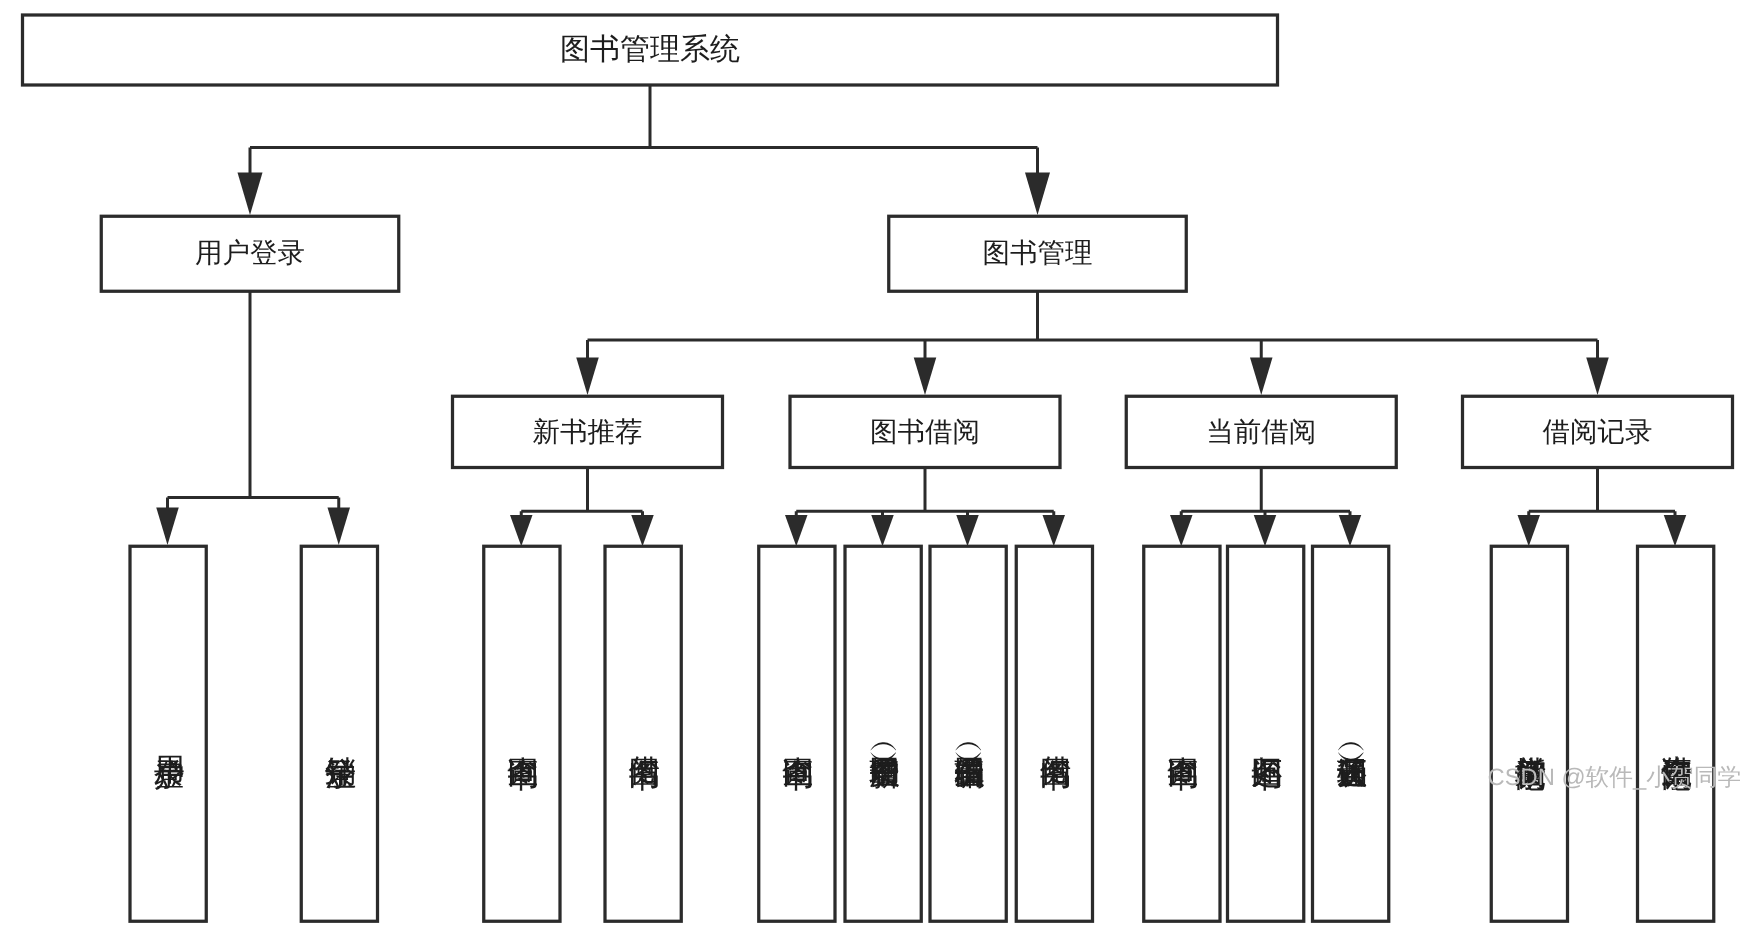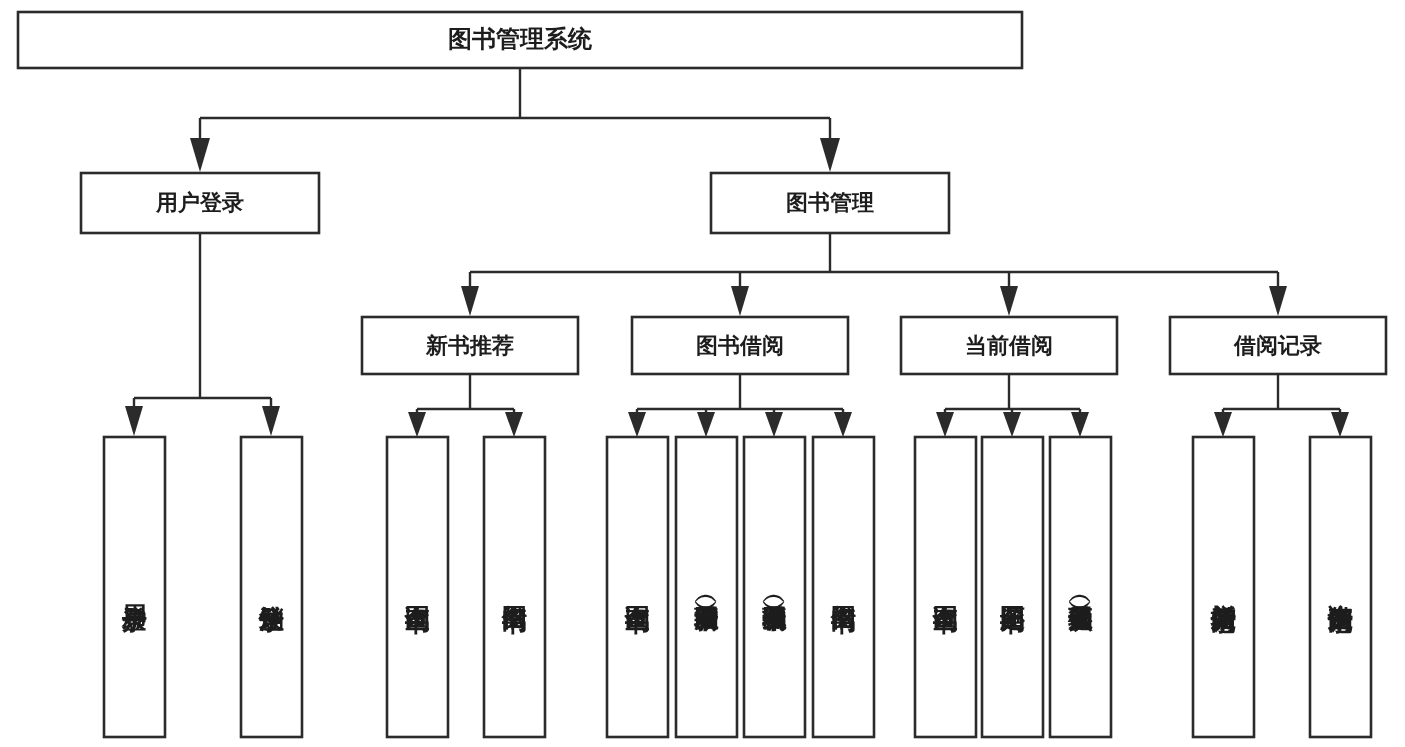--- a/index.html
+++ b/index.html
@@ -10,21 +10,20 @@
   body {
     width: 1405px;
     height: 747px;
     font-family: "Liberation Sans", "DejaVu Sans", sans-serif;
     overflow: hidden;
   }
   #diagram-root {
     position: relative;
     width: 1405px;
     height: 641px;
-    font-weight: bold;
   }
   svg.diagram-canvas {
     position: absolute;
     left: 0;
     top: 0;
     width: 1405px;
     height: 747px;
   }
   .node-box {
     fill: #ffffff;
@@ -237,14 +236,15 @@
   <div class="leaf-label tight" style="left:744px; top:437px; width:61px; height:300px;">编辑图书（管理员）</div>
   <div class="leaf-label" style="left:813px; top:437px; width:61px; height:300px;">借阅图书</div>
 
   <div class="leaf-label" style="left:915px; top:437px; width:61px; height:300px;">查询图书</div>
   <div class="leaf-label" style="left:982px; top:437px; width:61px; height:300px;">归还图书</div>
   <div class="leaf-label tight" style="left:1050px; top:437px; width:61px; height:300px;">确认归还（管理员）</div>
 
   <div class="leaf-label" style="left:1193px; top:437px; width:61px; height:300px;">新增借阅记录</div>
   <div class="leaf-label" style="left:1310px; top:437px; width:61px; height:300px;">查询借阅记录</div>
 
+  <div class="watermark">CSDN @软件_小贺同学</div>
 
 </div>
 
 </body></html>

